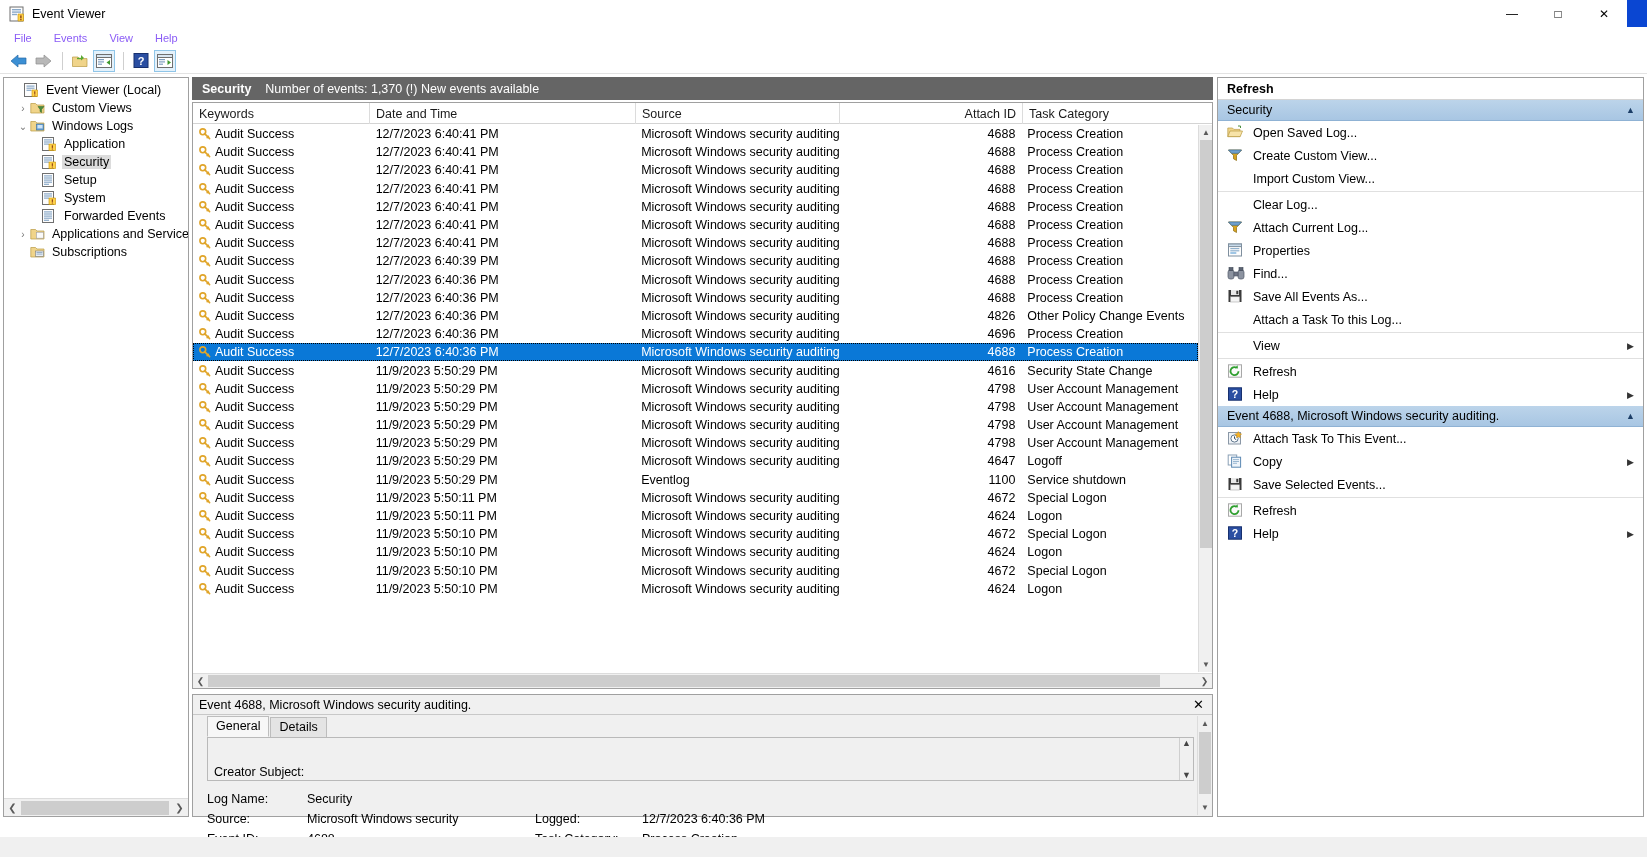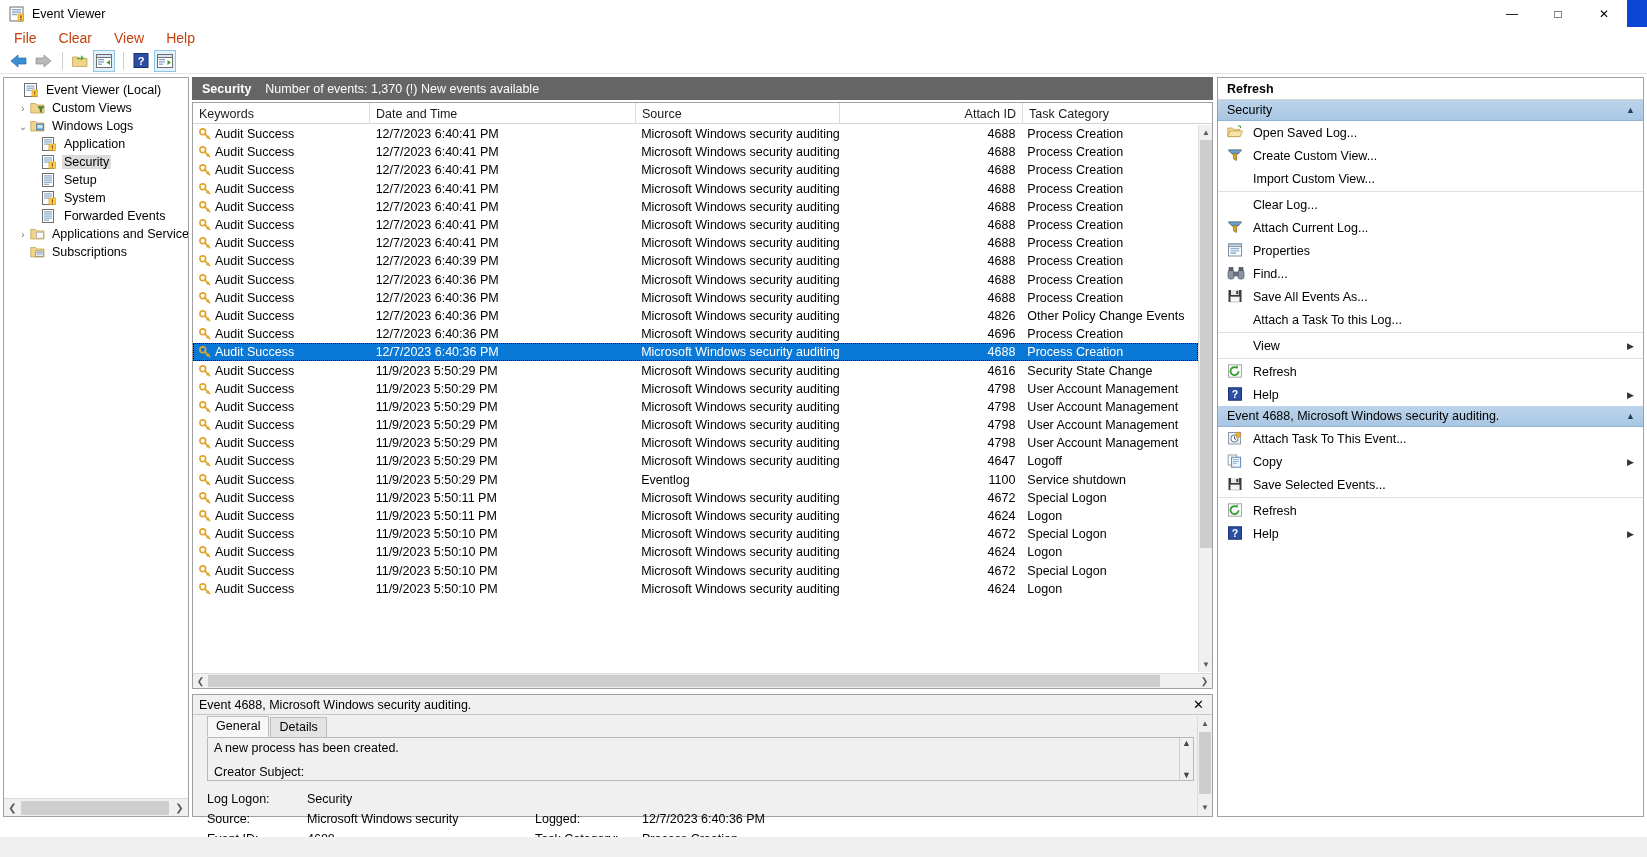--- a/index.html
+++ b/index.html
@@ -29,21 +29,21 @@
     width:46px; height:27px; display:flex; align-items:center; justify-content:center;
     font-size:12px; color:#000; background:transparent;
   }
   .blue-edge { position:absolute; right:0; top:0; width:20px; height:27px; background:#0a46d2; }
 
   
   .menubar {
     position:absolute; left:0; top:27px; width:1647px; height:21px;
     background:#ffffff; display:flex; align-items:center; padding-left:14px;
   }
-  .menubar .mi { font-size:14px; color:#c2410c; margin-right:22px; }
+  .menubar .mi { font-size:11px; color:#8b5cf6; margin-right:22px; }
 
   
   .toolbar {
     position:absolute; left:0; top:48px; width:1647px; height:26px;
     background:#ffffff; display:flex; align-items:center; padding-left:8px;
     border-bottom:1px solid #e3e3e3;
   }
   .tbtn { width:22px; height:22px; display:flex; align-items:center; justify-content:center; margin-right:2px; position:relative;}
   .tbtn.framed { border:1px solid #8fc5e8; background:#e3f1fb; }
   .tsep { width:1px; height:18px; background:#cfcfcf; margin:0 6px; }
@@ -201,21 +201,21 @@
     <div class="wincontrols">
       <div class="winbtn">—</div>
       <div class="winbtn">□</div>
       <div class="winbtn">✕</div>
     </div>
     <div class="blue-edge"></div>
   </div>
 
   <div class="menubar">
     <span class="mi">File</span>
-    <span class="mi">Clear</span>
+    <span class="mi">Events</span>
     <span class="mi">View</span>
     <span class="mi">Help</span>
   </div>
 
   <div class="toolbar">
     <div class="tbtn">
       <svg width="18" height="16" viewBox="0 0 18 16">
         <path d="M8 2 L8 5 L16 5 L16 11 L8 11 L8 14 L1 8 Z" fill="#3b8fd4" stroke="#2a6ca6" stroke-width="0.7"></path>
       </svg>
     </div>
@@ -814,30 +814,29 @@
       <div class="detail-head">
         <span>Event 4688, Microsoft Windows security auditing.</span>
         <span class="detail-close">✕</span>
       </div>
       <div class="tabsrow">
         <div class="tab active">General</div>
         <div class="tab">Details</div>
       </div>
       <div class="detail-body">
         <div class="msgbox">
-          <div>A new process has been created.</div>
           <div class="line2">Creator Subject:</div>
           <div class="inner-scroll">
             <span>▲</span>
             <span>▼</span>
           </div>
         </div>
         <div class="meta">
           <div class="mrow">
-            <span class="lbl">Log Logon:</span>
+            <span class="lbl">Log Name:</span>
             <span class="val">Security</span>
           </div>
           <div class="mrow">
             <span class="lbl">Source:</span>
             <span class="val">Microsoft Windows security</span>
             <span class="lbl2">Logged:</span>
             <span>12/7/2023 6:40:36 PM</span>
           </div>
           <div class="mrow">
             <span class="lbl">Event ID:</span>

